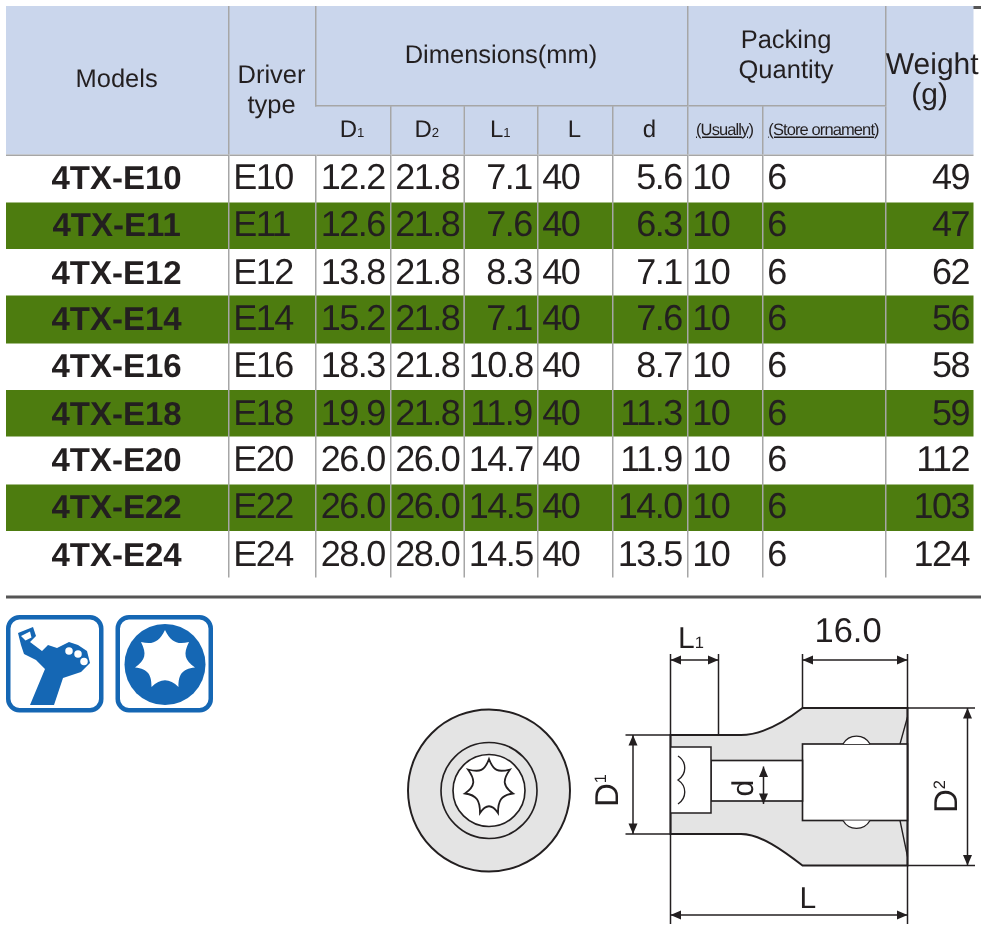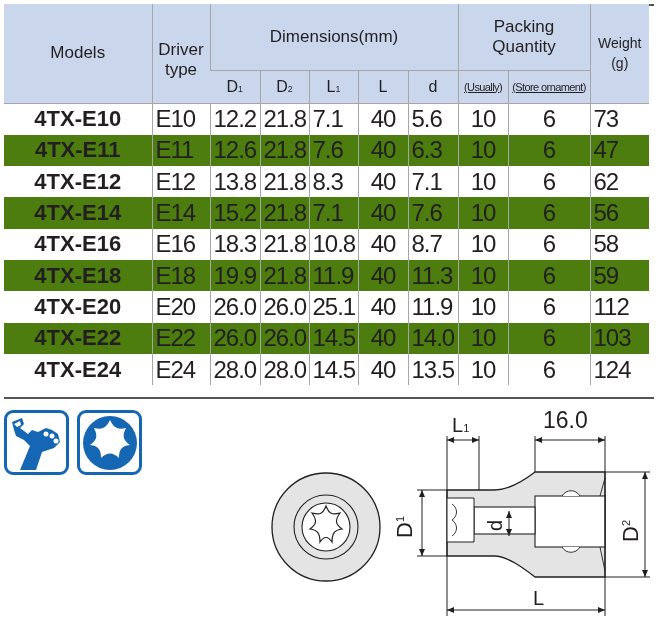--- a/index.html
+++ b/index.html
@@ -4,22 +4,22 @@
 <style>
   html, body { margin:0; padding:0; background:#ffffff; }
   body { width:662px; height:626px; position:relative; overflow:hidden; font-family:"Liberation Sans", sans-serif; color:#231f20; }
   .spec-table { position:absolute; left:4px; top:4px; width:645px; border-collapse:collapse; table-layout:fixed; }
   .spec-table th { background:#cad6ec; font-weight:normal; color:#231f20; border-left:1.5px solid #a6a6a6; border-bottom:1.5px solid #a6a6a6; padding:0; text-align:center; }
   .spec-table th:first-child { border-left:none;margin-top:36px; }
   .topline { position:absolute; left:4px; top:4px; width:650px; height:2px; background:#555; }
   .bottomline { position:absolute; left:4px; top:397px; width:650px; height:2px; background:#555; }
   .spec-table td { border-left:1.5px solid #a6a6a6; padding:0 3px; height:31.3px; font-size:24px; white-space:nowrap; letter-spacing:-1px; }
   .spec-table td.model { border-left:none; font-weight:bold; font-size:22px; text-align:center; letter-spacing:0;margin-top:29px; }
-  .spec-table td.right { text-align:left; }
-  .spec-table td.center { text-align:center; }
+  .spec-table td.right { text-align:right; }
+  .spec-table td.center { }
   .spec-table tr.alt td { background:#4d7c0f; }
   .h-big { font-size:17px; line-height:20px; }
   .h-sub { font-size:16px; height:32px; }
   .h-tiny { font-size:11px; letter-spacing:-0.6px; height:32px;text-decoration:underline; }
   .icons { position:absolute; left:4px; top:410px; display:flex; gap:8px; }
   .icon-box { width:65px; height:65px; border:3px solid #1567b4; border-radius:9px; box-sizing:border-box; display:flex; align-items:center; justify-content:center; }
   .diagram { position:absolute; left:262px; top:400px; }
   sub { font-size:0.55em; vertical-align:baseline; }
 </style>
 </head>
@@ -39,21 +39,21 @@
       <col style="width:50px">
       <col style="width:82px">
       <col style="width:59px">
   </colgroup>
   <thead>
     <tr style="height:66px">
       <th rowspan="2" class="h-big"><span>Models</span></th>
       <th rowspan="2" class="h-big" style="vertical-align:top;padding-top:36px;"><span>Driver</span><br><span>type</span></th>
       <th colspan="5" class="h-big"><span>Dimensions(mm)</span></th>
       <th colspan="2" class="h-big"><span>Packing</span><br><span>Quantity</span></th>
-      <th rowspan="2" style="font-size:14px;line-height:20px;"><span>Weight</span><br><span>(g)</span></th>
+      <th rowspan="2" style="font-size:20px;line-height:20px;"><span>Weight</span><br><span>(g)</span></th>
     </tr>
     <tr>
       <th class="h-sub"><span>D</span><sub>1</sub></th>
       <th class="h-sub"><span>D</span><sub>2</sub></th>
       <th class="h-sub"><span>L</span><sub>1</sub></th>
       <th class="h-sub"><span>L</span></th>
       <th class="h-sub"><span>d</span></th>
       <th class="h-tiny"><span>(Usually)</span></th>
       <th class="h-tiny"><span>(Store ornament)</span></th>
     </tr>
@@ -62,21 +62,21 @@
     <tr>
       <td class="model">4TX-E10</td>
       <td>E10</td>
       <td class="right">12.2</td>
       <td class="right">21.8</td>
       <td class="right">7.1</td>
       <td class="center">40</td>
       <td class="right">5.6</td>
       <td class="center">10</td>
       <td class="center">6</td>
-      <td class="right">73</td>
+      <td class="right">49</td>
     </tr>
     <tr class="alt">
       <td class="model">4TX-E11</td>
       <td>E11</td>
       <td class="right">12.6</td>
       <td class="right">21.8</td>
       <td class="right">7.6</td>
       <td class="center">40</td>
       <td class="right">6.3</td>
       <td class="center">10</td>
@@ -129,21 +129,21 @@
       <td class="right">11.3</td>
       <td class="center">10</td>
       <td class="center">6</td>
       <td class="right">59</td>
     </tr>
     <tr>
       <td class="model">4TX-E20</td>
       <td>E20</td>
       <td class="right">26.0</td>
       <td class="right">26.0</td>
-      <td class="right">25.1</td>
+      <td class="right">14.7</td>
       <td class="center">40</td>
       <td class="right">11.9</td>
       <td class="center">10</td>
       <td class="center">6</td>
       <td class="right">112</td>
     </tr>
     <tr class="alt">
       <td class="model">4TX-E22</td>
       <td>E22</td>
       <td class="right">26.0</td>

